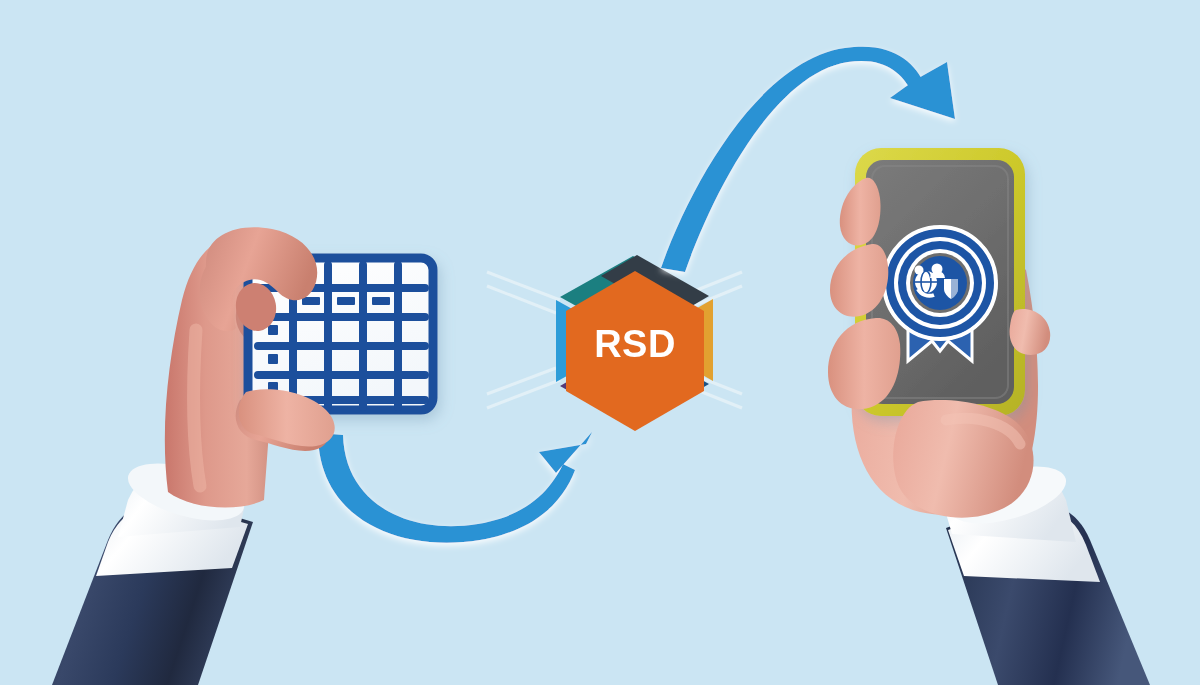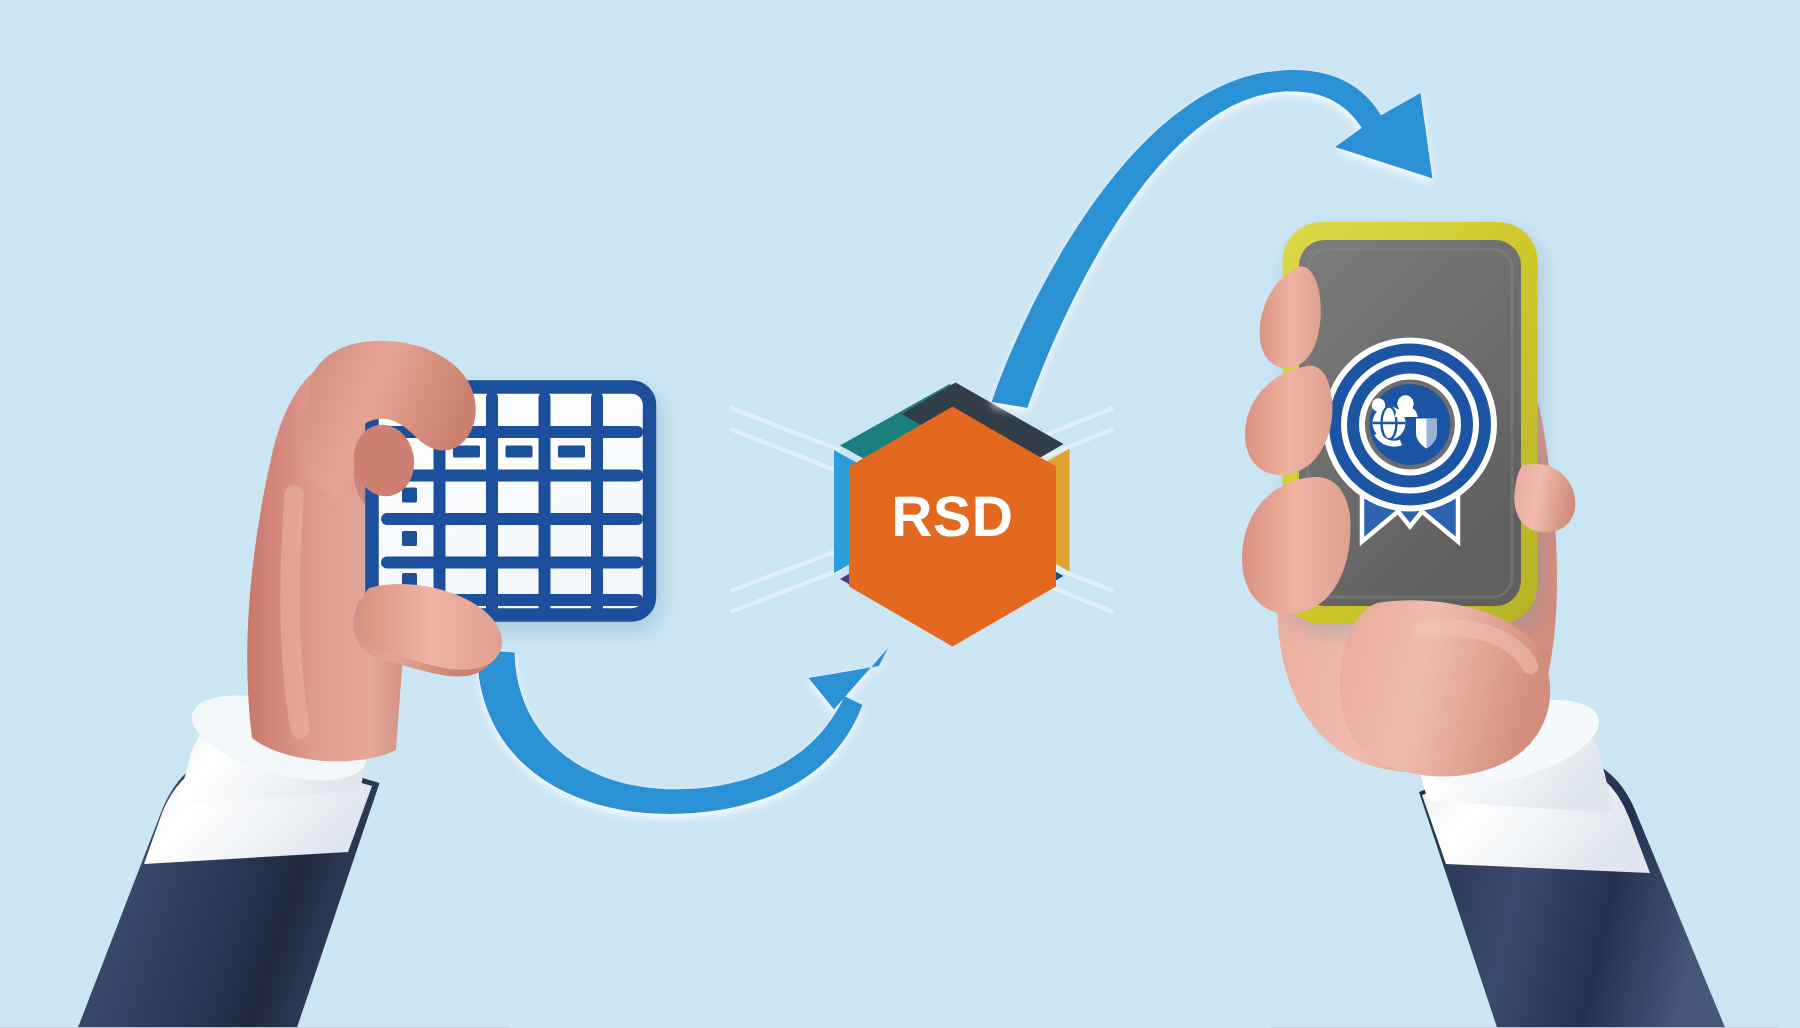--- a/index.html
+++ b/index.html
@@ -28,21 +28,21 @@
     font-family: "Liberation Sans", sans-serif;
     font-weight: bold;
     font-size: 38px;
     fill: #ffffff;
     letter-spacing: 0.5px;
   }
 </style>
 </head>
 <body>
 
-<div id="scene" style="background: #a3a3a3;">
+<div id="scene" style="background: #14b8a6;">
 
   <svg class="layer" viewBox="0 0 1200 685" xmlns="http://www.w3.org/2000/svg">
     <defs>
 
       <linearGradient id="gSkinL" x1="0" y1="0" x2="1" y2="0">
         <stop offset="0%" stop-color="#c9776c"></stop>
         <stop offset="35%" stop-color="#de998b"></stop>
         <stop offset="70%" stop-color="#e6a899"></stop>
         <stop offset="100%" stop-color="#c88678"></stop>
       </linearGradient>

